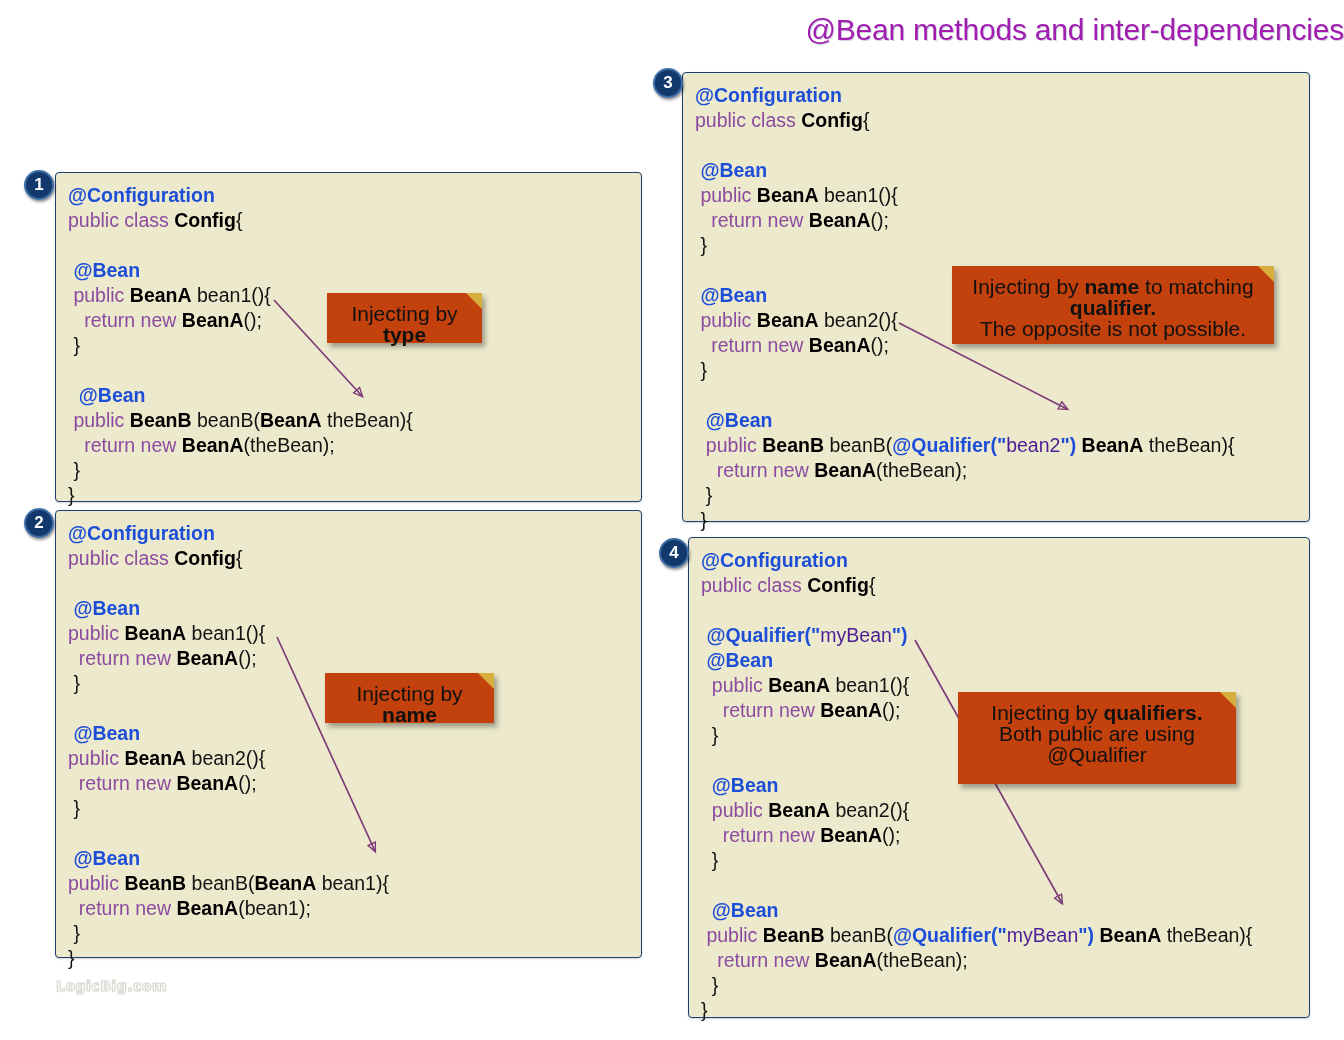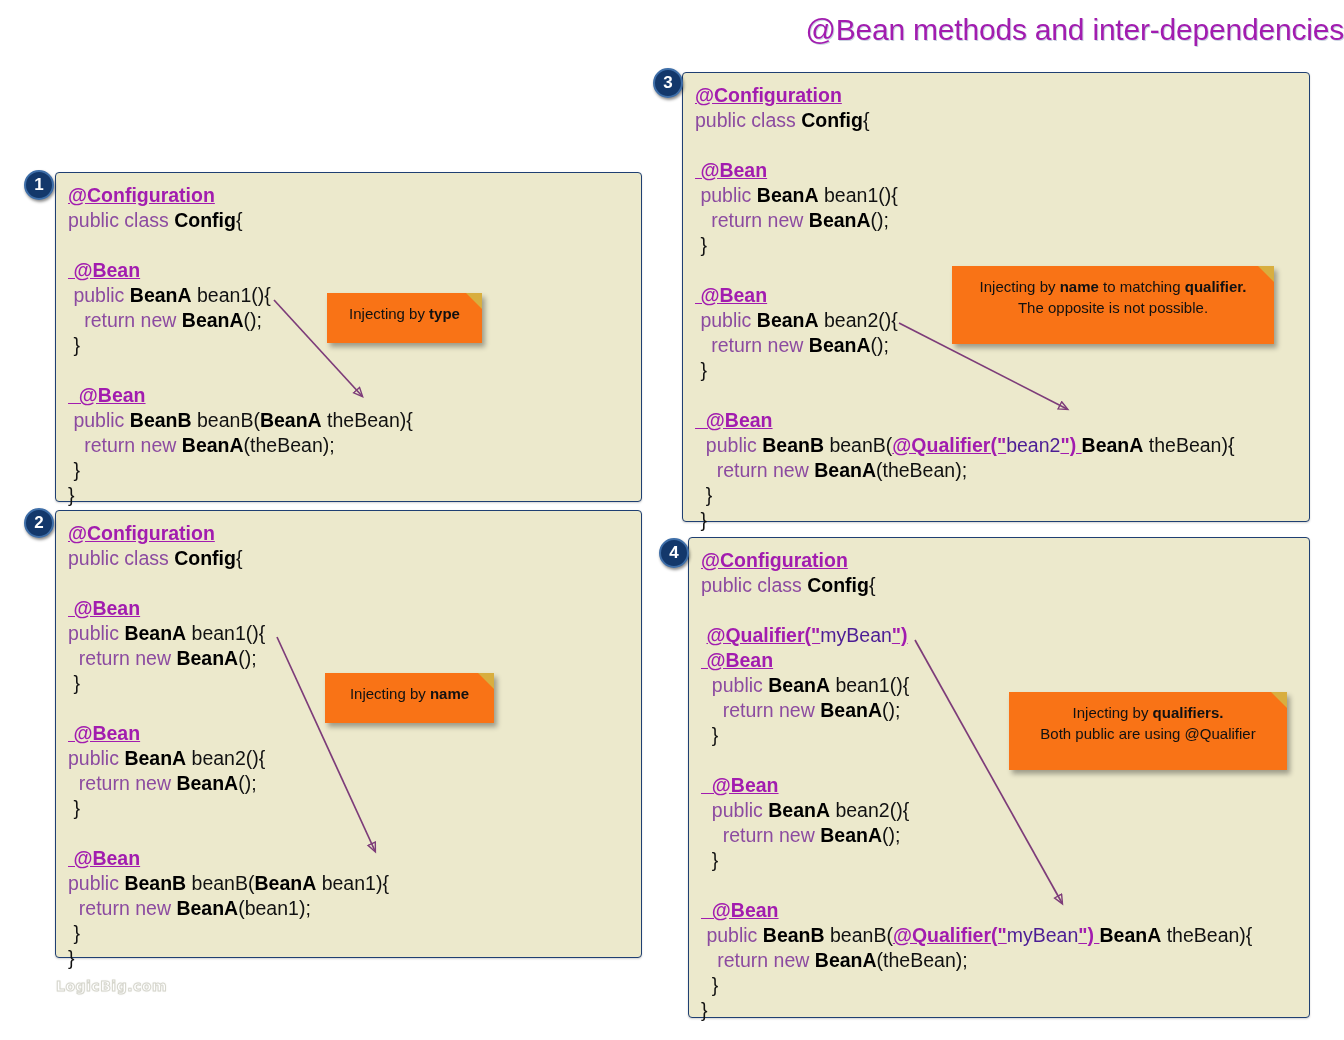--- a/index.html
+++ b/index.html
@@ -37,21 +37,21 @@
     font-family:"Liberation Sans", sans-serif;
     font-size:19.5px;
     line-height:25px;
     color:#111111;
     white-space:pre;
   }
   .ln{display:block;height:25px;white-space:pre;}
   .ln.blank{height:25px;}
 
   
-  .ann{color:#a21caf;font-weight:bold;text-decoration:underline;}      
+  .ann{color:#1d4ed8;font-weight:bold;}      
   .kw{color:#8c4ba0;}                        
   .ty{color:#000000;font-weight:bold;}       
   .pl{color:#111111;}                        
   .str{color:#4c1d95;}                       
 
   
   .badge{
     position:absolute;
     width:30px;height:30px;border-radius:50%;
     background:#13386b;
@@ -60,23 +60,23 @@
     color:#ffffff;
     font-size:17px;font-weight:bold;
     line-height:25px;text-align:center;
     box-shadow:1px 2px 3px rgba(0,0,0,0.45);
     z-index:6;
   }
 
   
   .note{
     position:absolute;
-    background:#f97316;
+    background:#c2410c;
     color:#111111;
-    font-size:15px;
+    font-size:21px;
     line-height:21px;
     text-align:center;
     box-sizing:border-box;
     padding:10px 12px 10px 12px;
     z-index:7;
     box-shadow:3px 4px 5px rgba(0,0,0,0.33);
   }
   .note .fold{
     position:absolute;right:0;top:0;
     width:0;height:0;
@@ -144,21 +144,21 @@
   <div class="note" style="left:952px;top:266px;width:322px;height:78px;">
     <span class="fold"></span>
     <span><span>Injecting by </span><b>name</b><span> to matching </span><b>qualifier.</b></span><br>
     <span>The opposite is not possible.</span>
   </div>
 
   <div class="badge" style="left:659px;top:538px;">4</div>
   <div class="panel" style="left:688px;top:537px;width:622px;height:481px;">
     <div class="code" id="code4"><span class="ln"><span class="ann">@Configuration</span></span><span class="ln"><span class="kw">public class </span><span class="ty">Config</span><span class="pl">{</span></span><span class="ln blank"></span><span class="ln"> <span class="ann">@Qualifier("</span><span class="str">myBean</span><span class="ann">")</span></span><span class="ln"><span class="ann"> @Bean</span></span><span class="ln">  <span class="kw">public </span><span class="ty">BeanA</span><span class="pl"> bean1(){</span></span><span class="ln">    <span class="kw">return new </span><span class="ty">BeanA</span><span class="pl">();</span></span><span class="ln"><span class="pl">  }</span></span><span class="ln blank"></span><span class="ln"><span class="ann">  @Bean</span></span><span class="ln">  <span class="kw">public </span><span class="ty">BeanA</span><span class="pl"> bean2(){</span></span><span class="ln">    <span class="kw">return new </span><span class="ty">BeanA</span><span class="pl">();</span></span><span class="ln"><span class="pl">  }</span></span><span class="ln blank"></span><span class="ln"><span class="ann">  @Bean</span></span><span class="ln"> <span class="kw">public </span><span class="ty">BeanB</span><span class="pl"> beanB(</span><span class="ann">@Qualifier("</span><span class="str">myBean</span><span class="ann">") </span><span class="ty">BeanA</span><span class="pl"> theBean){</span></span><span class="ln">   <span class="kw">return new </span><span class="ty">BeanA</span><span class="pl">(theBean);</span></span><span class="ln"><span class="pl">  }</span></span><span class="ln"><span class="pl">}</span></span></div>
   </div>
-  <div class="note" style="left:1009px;top:692px;width:278px;height:78px;">
+  <div class="note" style="left:958px;top:692px;width:278px;height:92px;">
     <span class="fold"></span>
     <span><span>Injecting by </span><b>qualifiers.</b></span><br>
     <span>Both public are using @Qualifier</span>
   </div>
 
   <div class="watermark" style="left:56px;top:978px;">LogicBig.com</div>
 
 </div>
 
 </body></html>

